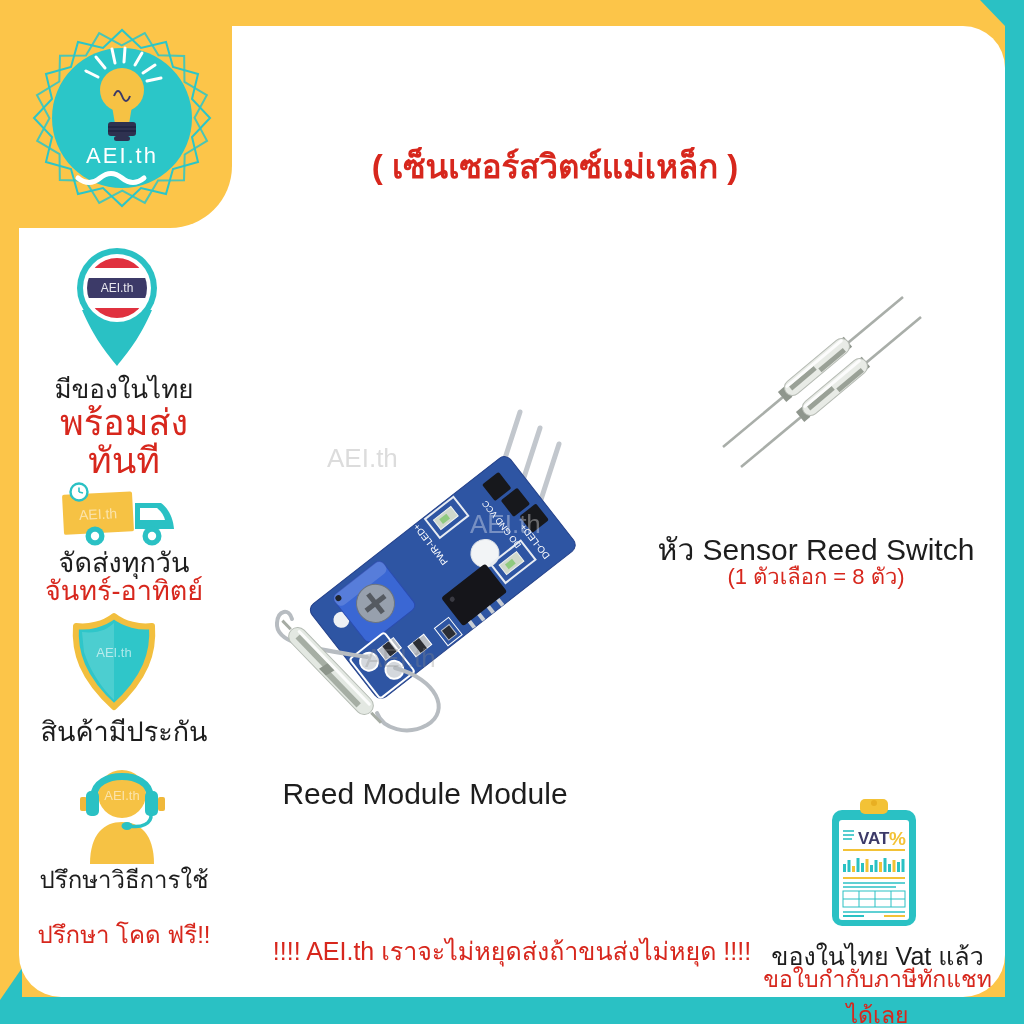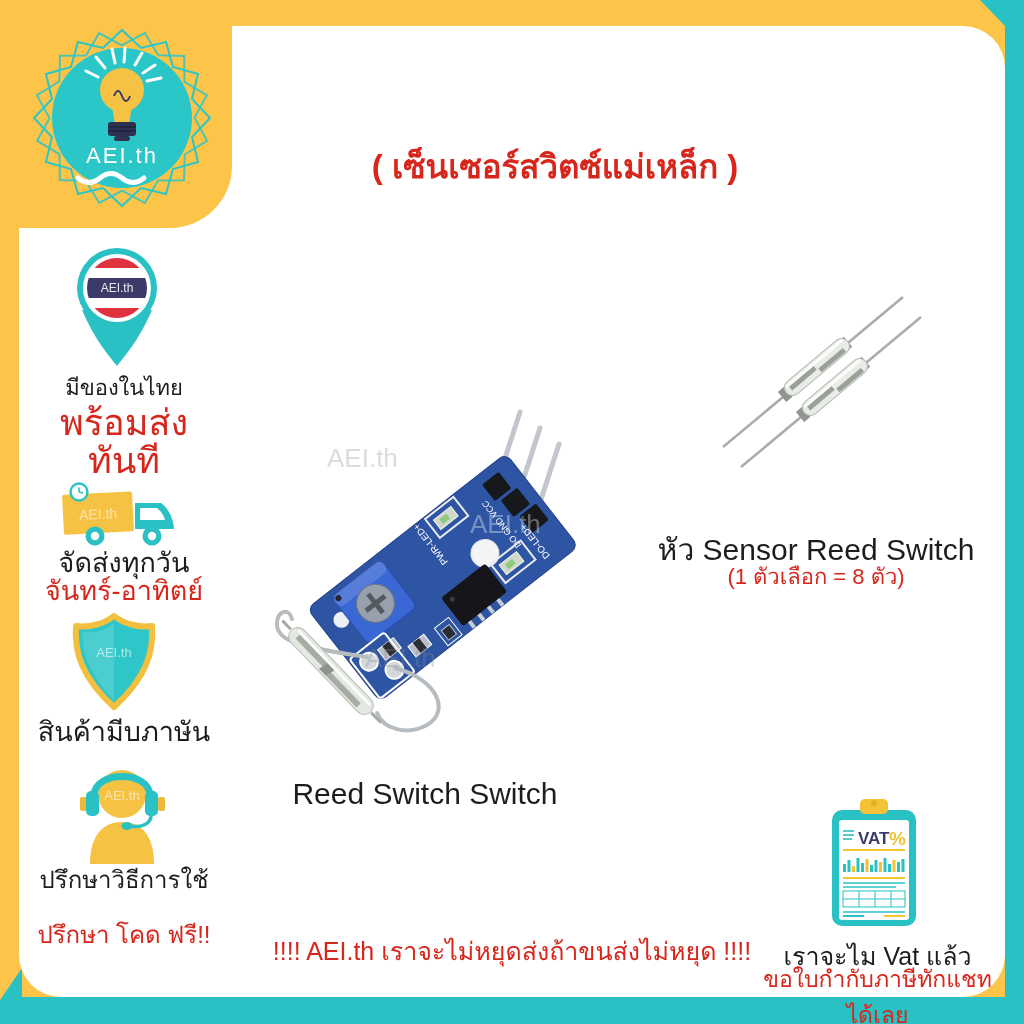--- a/index.html
+++ b/index.html
@@ -72,21 +72,21 @@
       </clipPath>
     <g clip-path="url(#flagclip)">
       <rect x="20" y="12" width="70" height="10" fill="#e0313f"></rect>
       <rect x="20" y="22" width="70" height="10" fill="#ffffff"></rect>
       <rect x="20" y="32" width="70" height="20" fill="#3c3a68"></rect>
       <rect x="20" y="52" width="70" height="10" fill="#ffffff"></rect>
       <rect x="20" y="62" width="70" height="10" fill="#e0313f"></rect>
     </g>
     <text x="55" y="46" text-anchor="middle" font-size="12" fill="#e8e8ee">AEI.th</text>
   </svg>
-  <div class="abs ctr side-t t-black" style="top:376px;font-size:22px">มีของในไทย</div>
+  <div class="abs ctr side-t t-black" style="top:376px;font-size:26px">มีของในไทย</div>
   <div class="abs ctr side-t t-red" style="top:404px;font-size:36px">พร้อมส่งทันที</div>
 
   <svg class="abs" style="left:55px;top:481px" width="150" height="66" viewBox="0 0 150 66">
     <g transform="rotate(-3 45 32)">
       <rect x="8" y="12" width="70" height="40" rx="2" fill="#f6c244"></rect>
       <text x="43" y="38" text-anchor="middle" font-size="14" fill="rgba(255,255,255,0.55)">AEI.th</text>
     </g>
     <path d="M80,22 L106,22 C114,28 118,37 119,48 L80,48 Z" fill="#2ac1c4"></path>
     <path d="M85,27 L102,27 C107,31 109,35 110,39 L85,39 Z" fill="#ffffff"></path>
     <circle cx="40" cy="55" r="9.5" fill="#2ac1c4"></circle>
@@ -100,21 +100,21 @@
     </g>
   </svg>
   <div class="abs ctr side-t t-black" style="top:549px;font-size:27px">จัดส่งทุกวัน</div>
   <div class="abs ctr side-t t-red" style="top:577px;font-size:27px">จันทร์-อาทิตย์</div>
 
   <svg class="abs" style="left:68px;top:612px" width="92" height="104" viewBox="0 0 92 104">
     <path d="M46,4 C36,12 20,16 8,14 C6,40 14,66 46,95 C78,66 86,40 84,14 C72,16 56,12 46,4 Z" fill="#2fc6c9" stroke="#f2bf3e" stroke-width="6" stroke-linejoin="round"></path>
     <path d="M14,20 C30,22 40,17 46,11 L46,88 C32,74 22,58 16,40 Z" fill="rgba(255,255,255,0.14)"></path>
     <text x="46" y="45" text-anchor="middle" font-size="13" fill="rgba(255,255,255,0.6)">AEI.th</text>
   </svg>
-  <div class="abs ctr side-t t-black" style="top:718px;font-size:27px">สินค้ามีบภาษัน</div>
+  <div class="abs ctr side-t t-black" style="top:718px;font-size:27px">สินค้ามีประกัน</div>
 
   <svg class="abs" style="left:66px;top:764px" width="112" height="100" viewBox="0 0 112 100">
     <circle cx="56" cy="30" r="24" fill="#f6c244"></circle>
     <path d="M24,100 C24,70 38,58 56,58 C74,58 88,70 88,100 Z" fill="#f6c244"></path>
     <path d="M28,32 C28,6 84,6 84,32" stroke="#2ac1c4" stroke-width="7" fill="none"></path>
     <rect x="14" y="33" width="7" height="14" rx="2" fill="#f0b83a"></rect>
     <rect x="92" y="33" width="7" height="14" rx="2" fill="#f0b83a"></rect>
     <rect x="20" y="27" width="13" height="25" rx="5" fill="#2ac1c4"></rect>
     <rect x="79" y="27" width="13" height="25" rx="5" fill="#2ac1c4"></rect>
     <path d="M85,50 C86,60 75,64 64,62" stroke="#2ac1c4" stroke-width="3.5" fill="none"></path>
@@ -202,21 +202,21 @@
         <rect x="66" y="267" width="44" height="6" fill="#a6aea4"></rect>
         <polygon points="58,263 68,263 66,273 56,273" fill="#8d958b"></polygon>
         <rect x="14" y="260" width="104" height="3" rx="1.5" fill="rgba(255,255,255,0.85)"></rect>
       </g>
     </g>
 
     <text x="62" y="62" font-size="26" fill="rgba(140,140,140,0.3)">AEI.th</text>
     <text x="205" y="128" font-size="26" fill="rgba(255,255,255,0.35)">AEI.th</text>
     <text x="100" y="262" font-size="26" fill="rgba(140,140,140,0.3)">AEI.th</text>
   </svg>
-  <div id="caption-module" class="abs ctr t-black">Reed Switch Switch</div>
+  <div id="caption-module" class="abs ctr t-black">Reed Module Module</div>
 
   <svg class="abs" style="left:700px;top:280px" width="280" height="215" viewBox="0 0 280 215">
     <g>
       <line x1="23" y1="167" x2="203" y2="17" stroke="#a9aea9" stroke-width="2.6"></line>
       <g transform="rotate(-40 117 87)">
         <rect x="71" y="81" width="8" height="13" fill="#8f968d"></rect>
         <rect x="149" y="81" width="8" height="13" fill="#8f968d"></rect>
         <rect x="77" y="79" width="80" height="16" rx="8" fill="#e8ebe6" stroke="#b5bab3"></rect>
         <rect x="83" y="84" width="32" height="5" fill="#9aa197"></rect>
         <rect x="117" y="89" width="32" height="5" fill="#9aa197"></rect>
@@ -274,18 +274,18 @@
       <rect x="17" y="97" width="62" height="16"></rect>
       <line x1="33" y1="97" x2="33" y2="113"></line>
         <line x1="49" y1="97" x2="49" y2="113"></line>
         <line x1="65" y1="97" x2="65" y2="113"></line>
       <line x1="17" y1="105" x2="79" y2="105"></line>
     </g>
     <line x1="17" y1="118" x2="79" y2="118" stroke="#2ac1c4" stroke-width="1.5"></line>
     <line x1="17" y1="122" x2="38" y2="122" stroke="#2ac1c4" stroke-width="2"></line>
     <line x1="58" y1="122" x2="79" y2="122" stroke="#f3c236" stroke-width="2"></line>
   </svg>
-  <div id="vat-t1" class="abs ctr t-black">เราจะไม Vat แล้ว</div>
+  <div id="vat-t1" class="abs ctr t-black">ของในไทย Vat แล้ว</div>
   <div id="vat-t2" class="abs ctr t-red">ขอใบกำกับภาษีทักแชทได้เลย</div>
 
   <div id="footer-note" class="abs ctr t-red">!!!!  AEI.th เราจะไม่หยุดส่งถ้าขนส่งไม่หยุด  !!!!</div>
 
 </div>
 
 </body></html>

